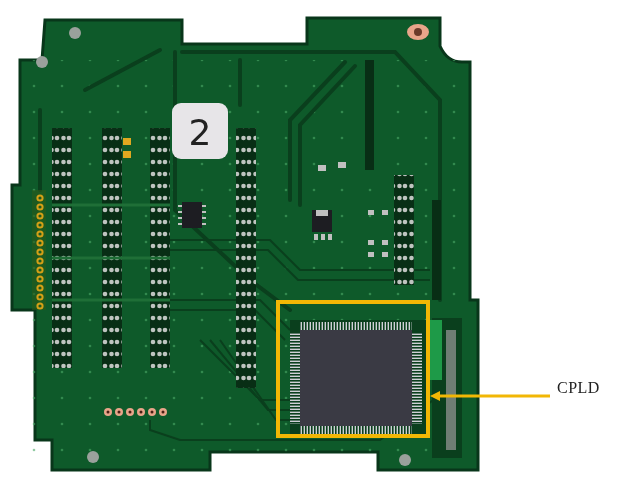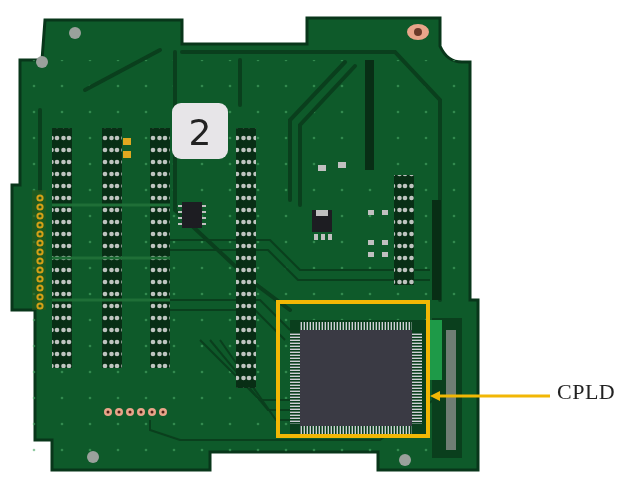--- a/index.html
+++ b/index.html
@@ -1,18 +1,18 @@
 <!DOCTYPE html>
 <html><head>
 <meta charset="utf-8">
 <style>
   html,body{margin:0;padding:0;background:#ffffff;}
   body{width:643px;height:498px;position:relative;overflow:hidden;font-family:"Liberation Serif","DejaVu Serif",serif;}
   .stage{position:absolute;left:0;top:0;width:643px;height:498px;}
-  .label{position:absolute;left:557px;top:379px;font-size:22px;color:#222;letter-spacing:0.5px;}
+  .label{position:absolute;left:557px;top:379px;font-size:16px;color:#222;letter-spacing:0.5px;}
 </style>
 </head>
 <body>
 
 <div class="stage">
 <svg width="643" height="498" viewBox="0 0 643 498" xmlns="http://www.w3.org/2000/svg">
   <defs>
     <pattern id="pinpair" width="12" height="12" patternUnits="userSpaceOnUse">
       <circle cx="3.5" cy="6" r="2.3" fill="#bfc4c0"></circle>
       <circle cx="9" cy="6" r="2.3" fill="#bfc4c0"></circle>

